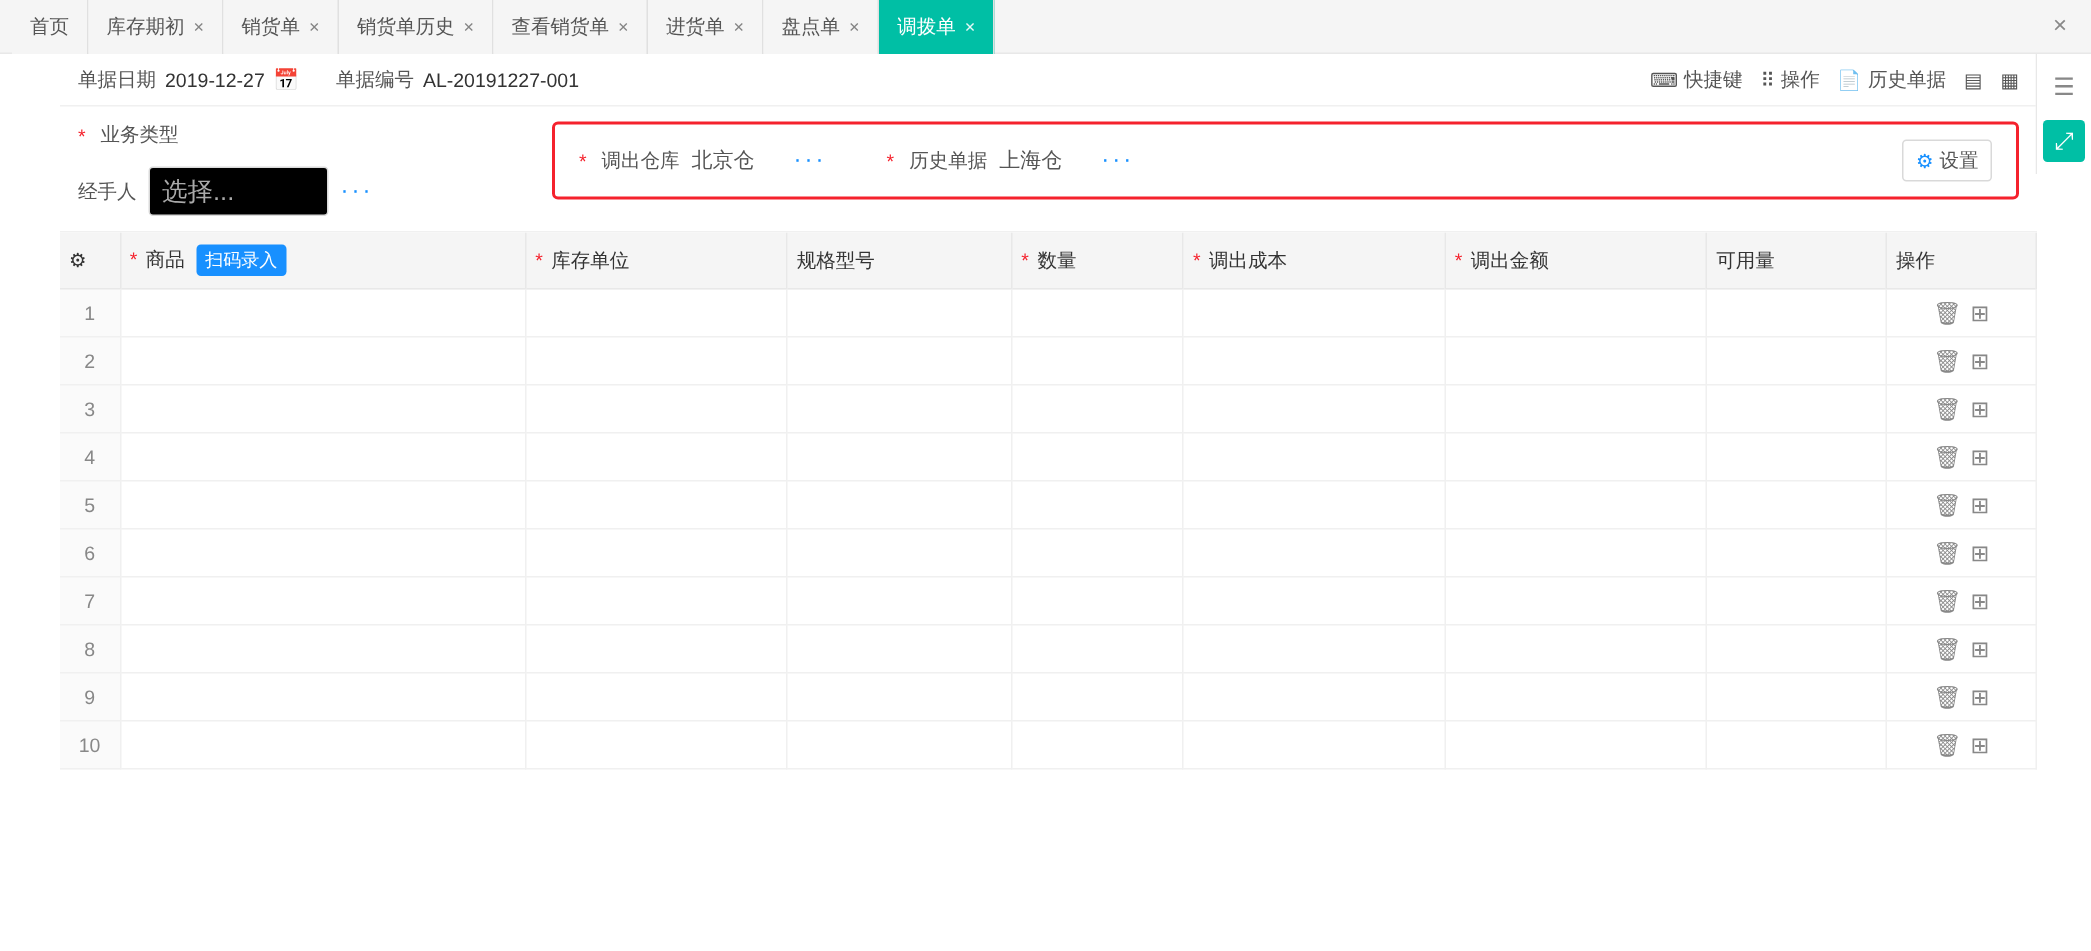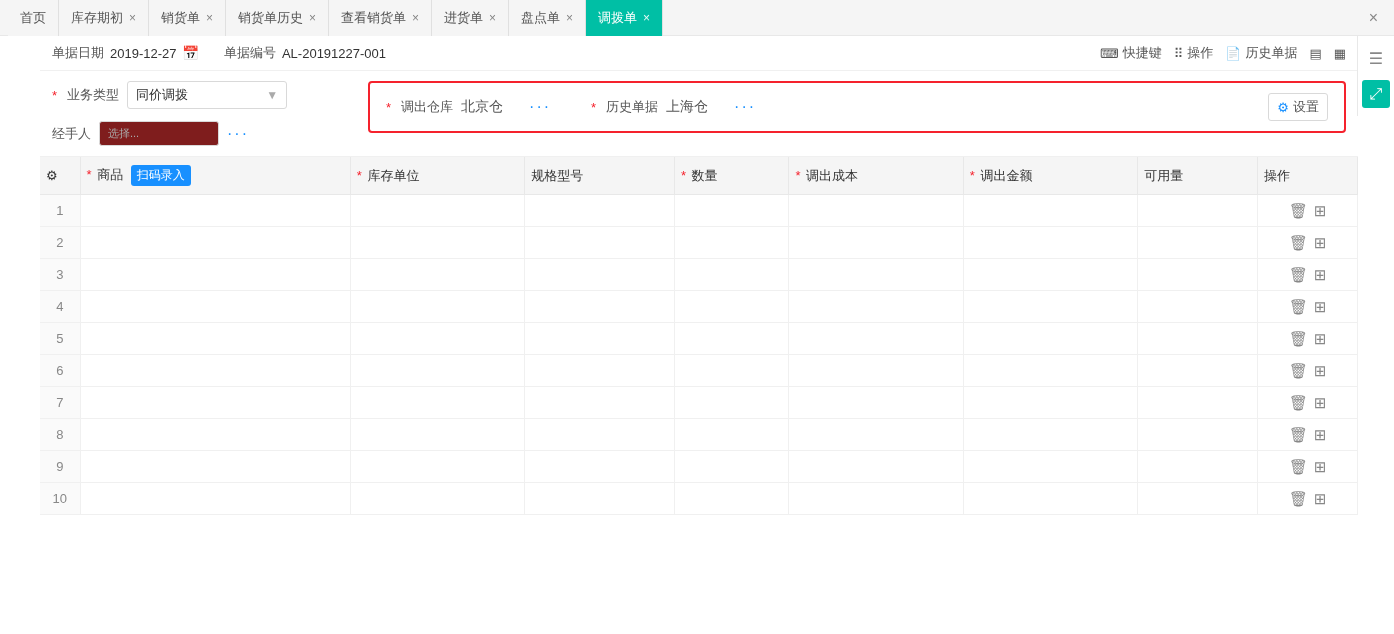--- a/index.html
+++ b/index.html
@@ -91,22 +91,22 @@
       padding: 4px 8px;
       min-width: 160px;
       cursor: pointer;
       background: #fff;
       font-size: 13px;
     }
     .field-select .arrow { color: #aaa; font-size: 12px; margin-left: auto; }
     .field-input {
       border: 1px solid #d9d9d9; border-radius: 3px;
       padding: 4px 8px; min-width: 120px;
-      font-size: 11px; color: #aaa; cursor: pointer;
-      background: #7f1d1d;
+      font-size: 17px; color: #aaa; cursor: pointer;
+      background: #000000;
     }
     .field-dots {
       color: #1890ff; cursor: pointer; font-size: 16px; letter-spacing: 2px;
     }
 
     
     .warehouse-box {
       border: 2px solid #f5222d;
       border-radius: 4px;
       padding: 10px 16px;
@@ -299,24 +299,20 @@
           <span>▦</span>
         </div>
       </div>
     </div>
 
     <div class="form-area">
       <div class="form-left">
         <div class="form-row">
           <span class="required-star">*</span>
           <span class="field-label">业务类型</span>
-          <div class="field-select">
-            <span>同价调拨</span>
-            <span class="arrow">▼</span>
-          </div>
         </div>
         <div class="form-row">
           <span class="field-label">经手人</span>
           <div class="field-input">
             <span style="color:#aaa">选择...</span>
           </div>
           <span class="field-dots">···</span>
         </div>
       </div>
 

